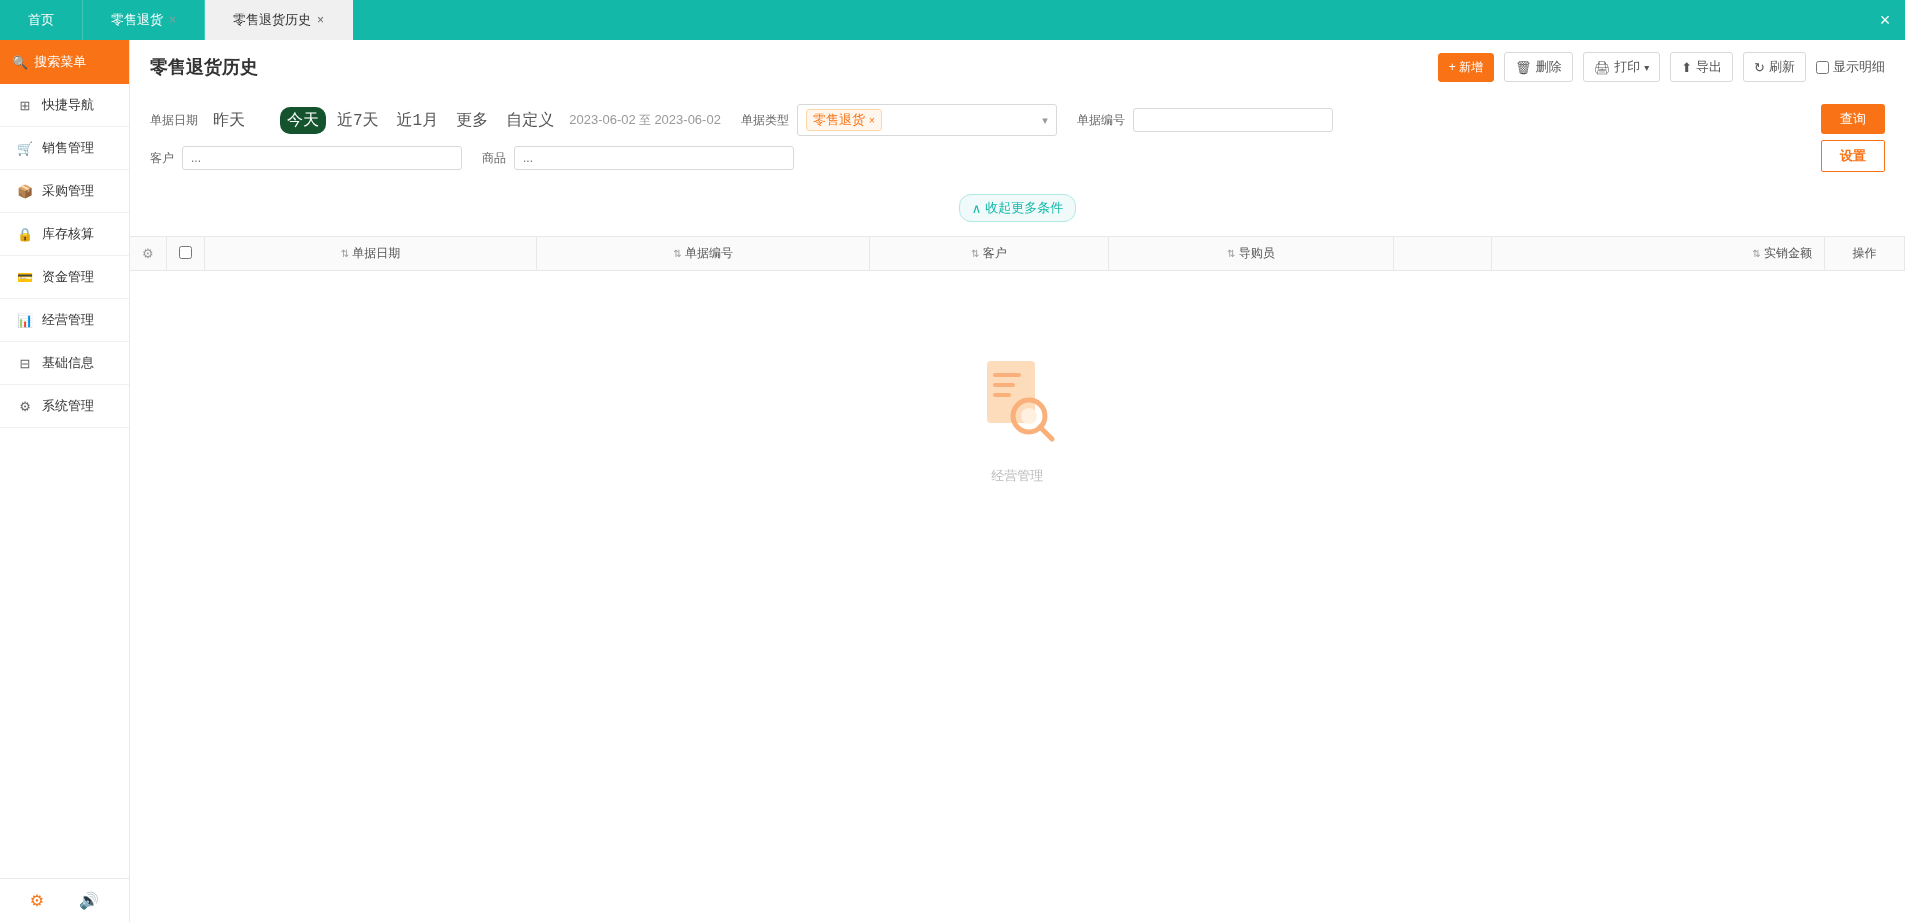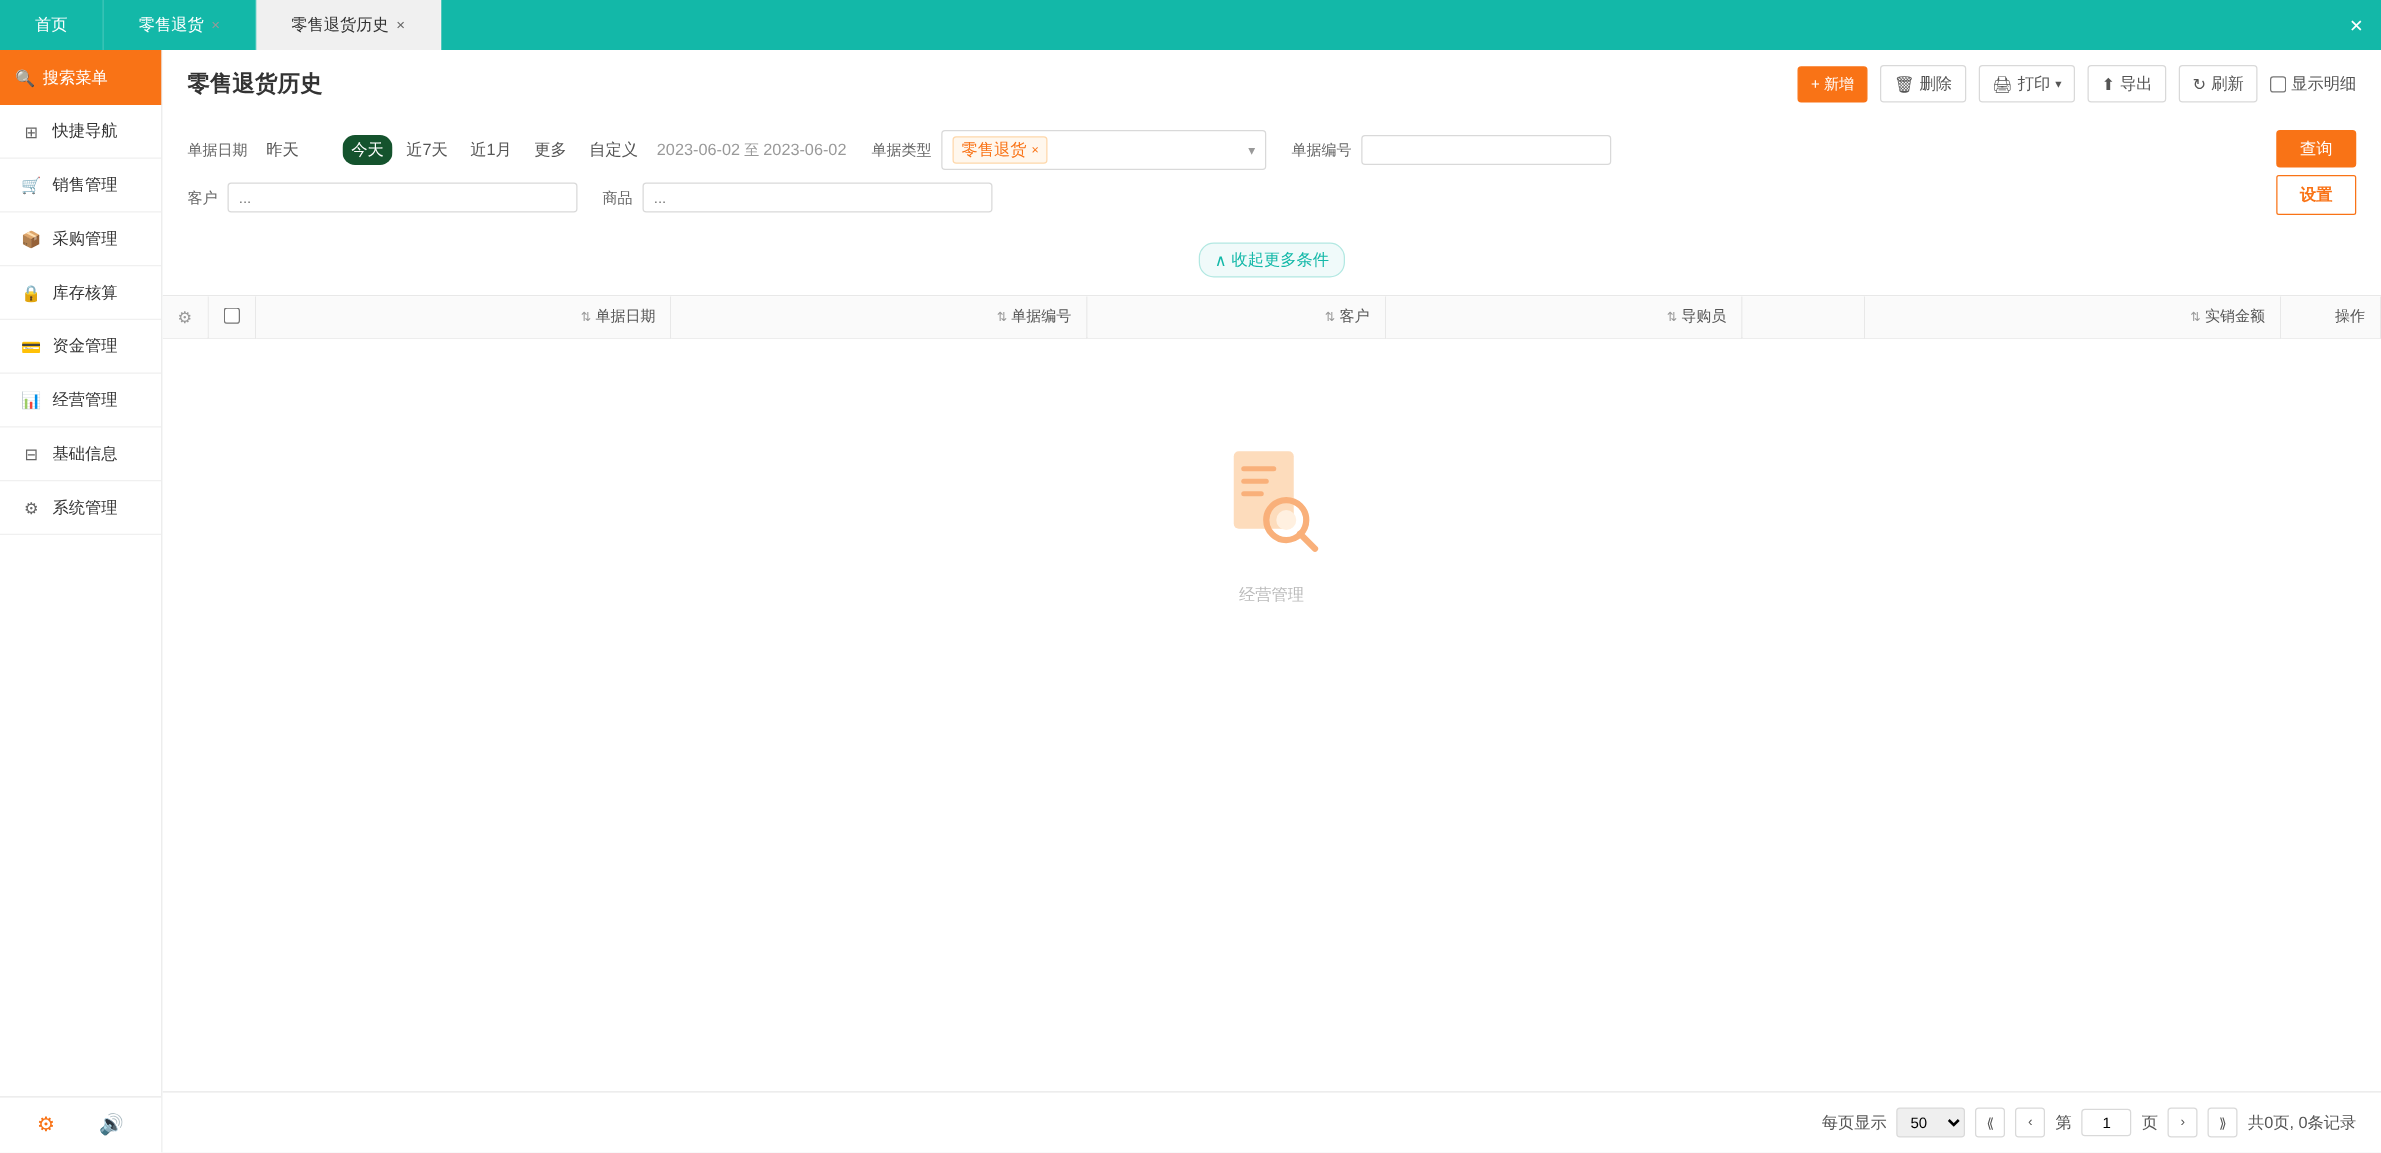--- a/index.html
+++ b/index.html
@@ -58,21 +58,21 @@
       background: white; border-radius: 3px; cursor: pointer; color: #555; font-size: 12px;
     }
     .toolbar-btn.primary { background: #f97316; border-color: #f97316; color: white; }
     .checkbox-label { display: flex; align-items: center; gap: 4px; font-size: 12px; color: #555; cursor: pointer; }
     .filter-row { display: flex; align-items: center; gap: 20px; margin-bottom: 10px; flex-wrap: wrap; }
     .filter-group { display: flex; align-items: center; gap: 8px; }
     .filter-label { color: #666; font-size: 12px; white-space: nowrap; }
     .date-range-btns { display: flex; gap: 4px; }
     .date-btn {
       padding: 2px 6px; border: 1px solid transparent; border-radius: 3px;
-      cursor: pointer; font-size: 13px; color: #555; background: none;
+      cursor: pointer; font-size: 16px; color: #555; background: none; font-family: Liberation Mono, monospace;
     }
     .date-btn.active { background: #14532d; color: white; border-radius: 10px; margin-left: 24px; }
     .date-range-text { font-size: 12px; color: #999; }
     .filter-select {
       display: flex; align-items: center; border: 1px solid #d9d9d9; border-radius: 3px;
       padding: 4px 8px; background: white; min-width: 200px; cursor: pointer; gap: 4px;
     }
     .filter-tag {
       display: flex; align-items: center; background: #fff7ed; border: 1px solid #fed7aa;
       border-radius: 3px; padding: 1px 6px; font-size: 12px; color: #f97316; gap: 4px;
@@ -98,21 +98,21 @@
       padding: 6px 18px; cursor: pointer; font-size: 13px; font-weight: bold;
     }
     .action-btns { display: flex; flex-direction: column; gap: 6px; margin-left: auto; padding-bottom: 10px; }
 
     
     .table-section { flex: 1; overflow: auto; background: white; margin: 0; }
     .data-table { width: 100%; border-collapse: collapse; }
     .data-table th {
       background: #fafafa; border-bottom: 1px solid #e8e8e8; border-right: 1px solid #e8e8e8;
       padding: 8px 12px; font-weight: normal; color: #555; font-size: 12px;
-      text-align: right; white-space: nowrap; position: sticky; top: 0; z-index: 1;
+      text-align: center; white-space: nowrap; position: sticky; top: 0; z-index: 1;
     }
     .data-table th:first-child { width: 40px; text-align: center; }
     .table-settings-icon { color: #999; cursor: pointer; }
     .sort-icon { color: #999; font-size: 10px; cursor: pointer; }
 
     
     .empty-state {
       display: flex; flex-direction: column; align-items: center; justify-content: center;
       padding: 80px 20px; color: #999;
     }
@@ -359,32 +359,15 @@
                   </svg>
                 </div>
                 <div class="empty-text">经营管理</div>
               </div>
             </td>
           </tr>
         </tbody>
       </table>
     </div>
 
-    <div class="pagination">
-      <span>每页显示</span>
-      <select class="page-select">
-        <option value="10">10</option>
-        <option value="20">20</option>
-        <option value="50" selected="">50</option>
-        <option value="100">100</option>
-      </select>
-      <div class="page-nav-btn">⟪</div>
-      <div class="page-nav-btn">‹</div>
-      <span>第</span>
-      <input class="page-input" type="text" value="1" style="">
-      <span>页</span>
-      <div class="page-nav-btn">›</div>
-      <div class="page-nav-btn">⟫</div>
-      <span>共0页, 0条记录</span>
-    </div>
 
   </div>
 </div>
 
 </body></html>

